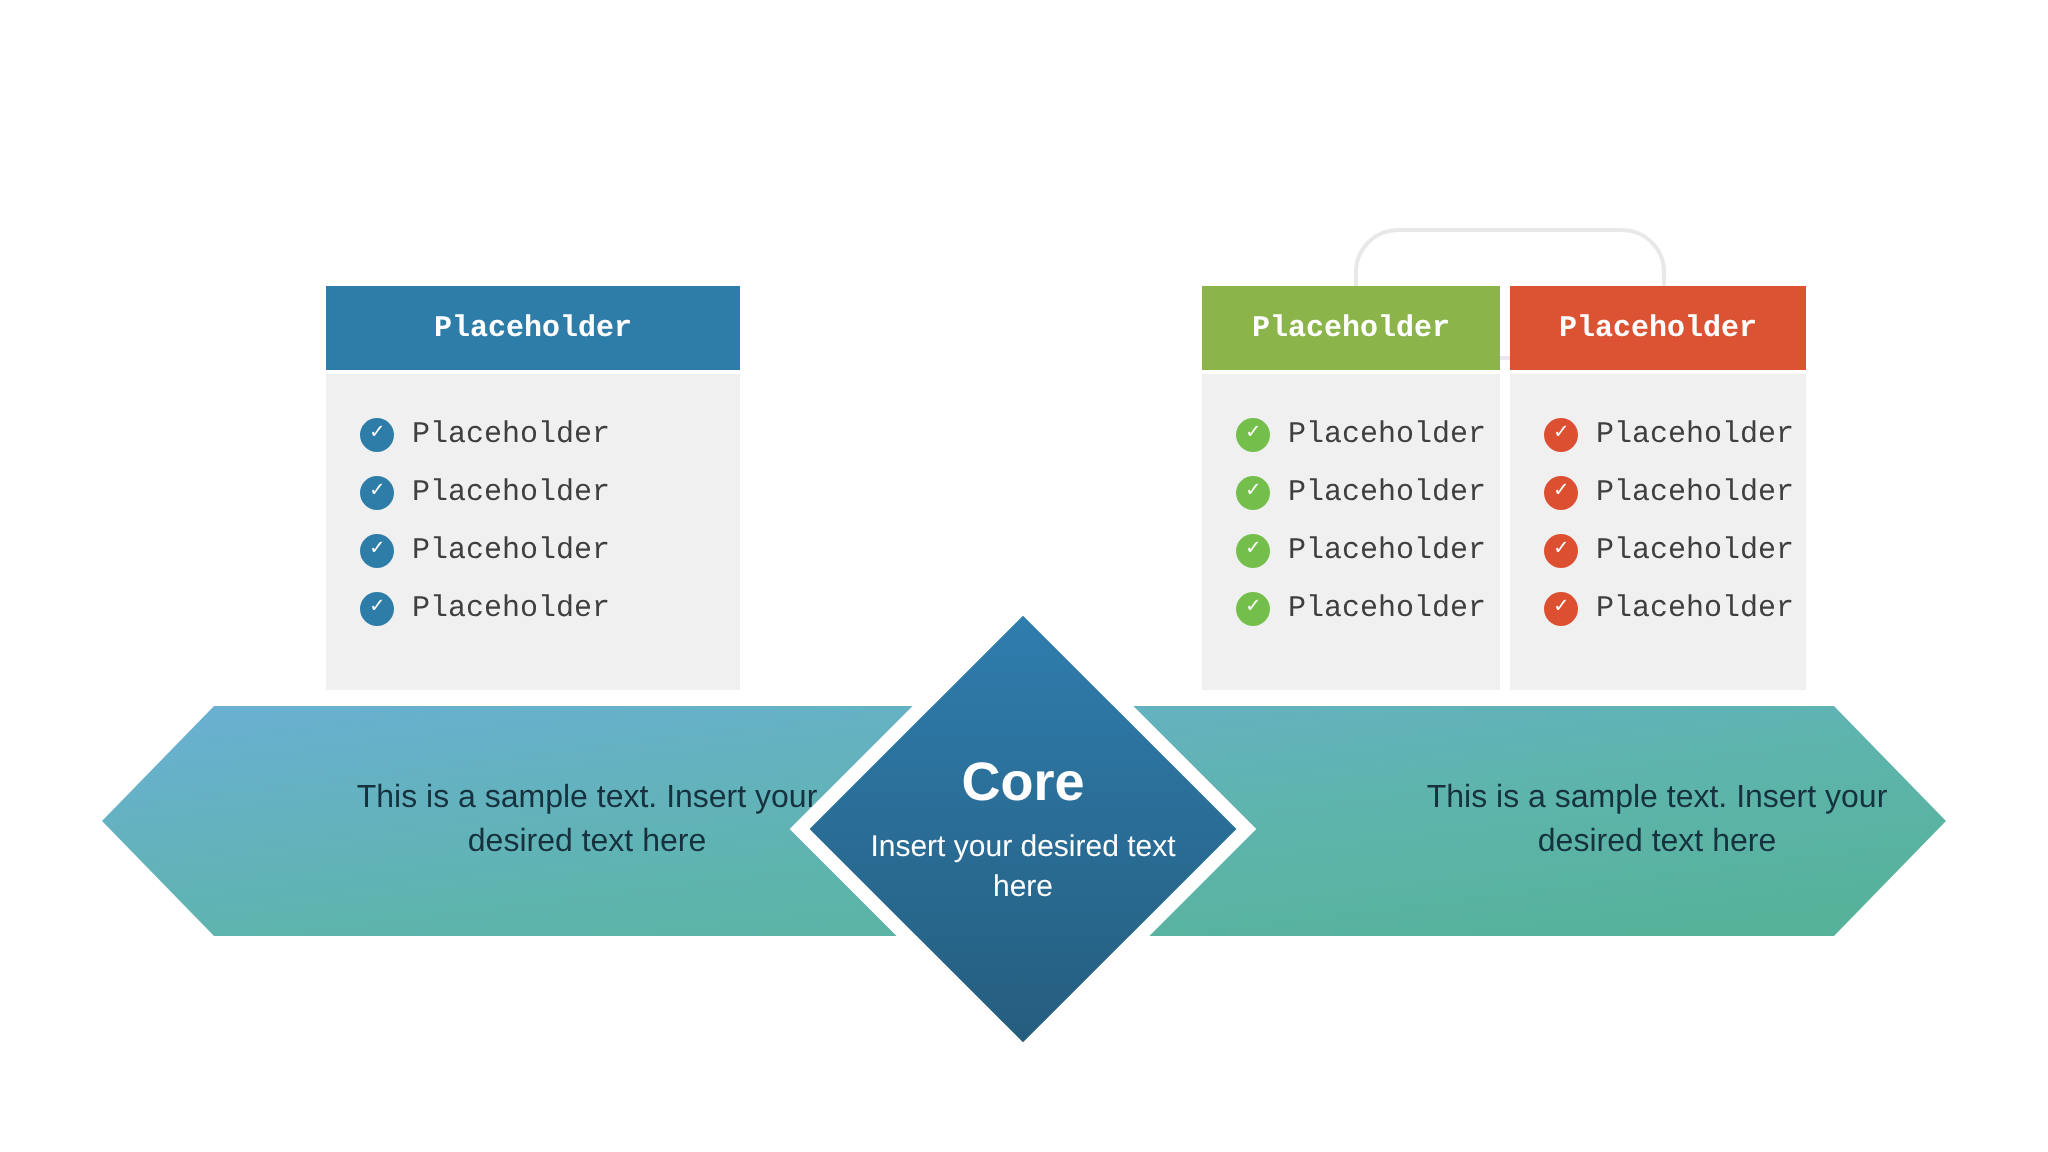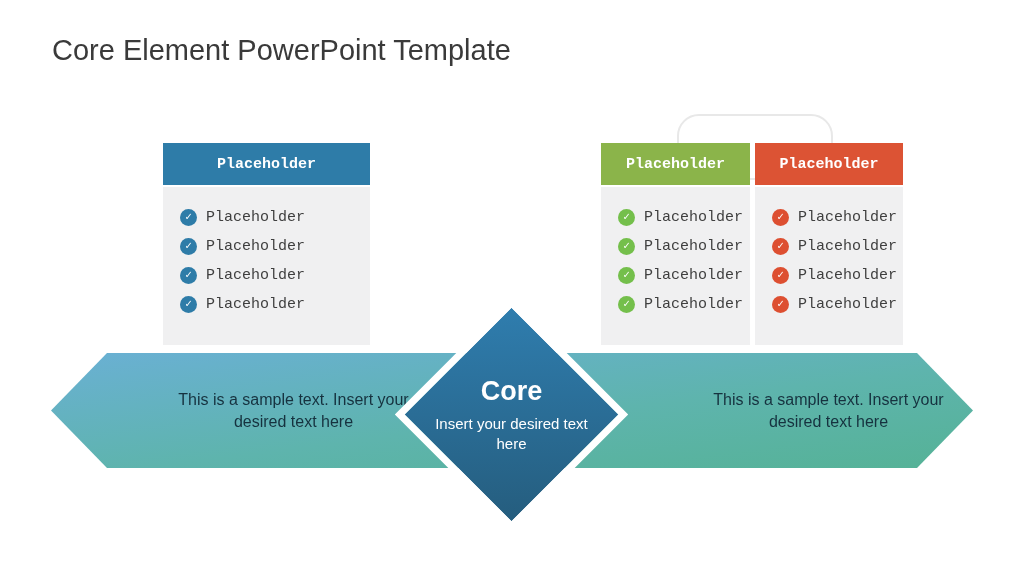--- a/index.html
+++ b/index.html
@@ -70,21 +70,20 @@
     color:#ffffff; text-align:center;
   }
   .core-title { font-size:27px; font-weight:700; margin-bottom:7px; }
   .core-subtitle { font-size:15px; line-height:1.3; max-width:160px; }
 </style>
 </head>
 <body>
 
 <div class="slide">
 
-  <h1 class="title">Core Element PowerPoint Template</h1>
 
   <div class="connector"></div>
 
   <div class="table t-blue">
     <div class="table-header">Placeholder</div>
     <div class="table-body">
       <div class="list-item">
         <span class="check-icon">✓</span>
         <span>Placeholder</span>
       </div>

